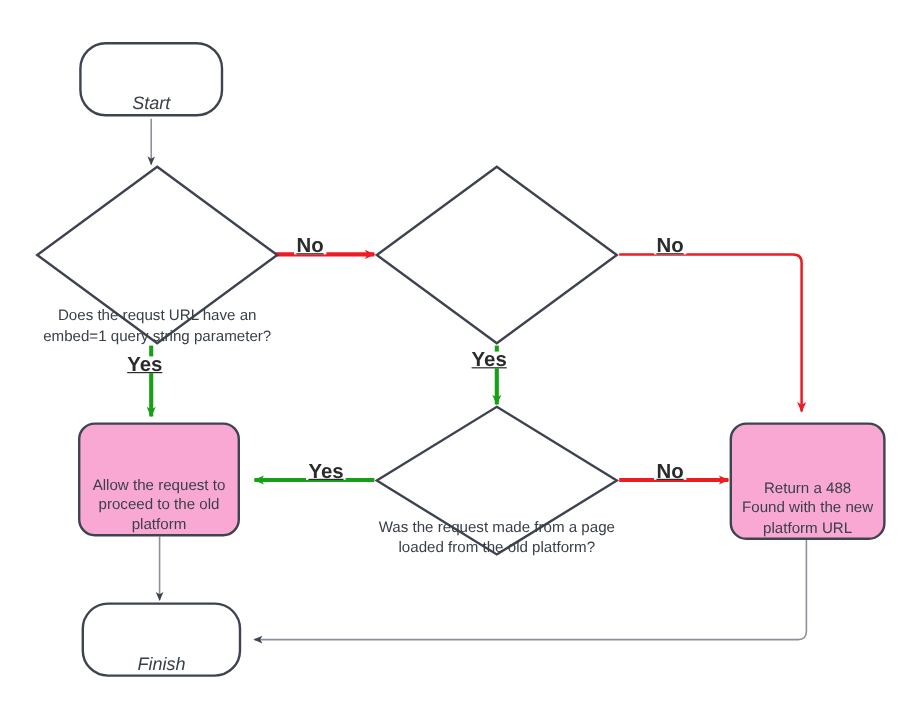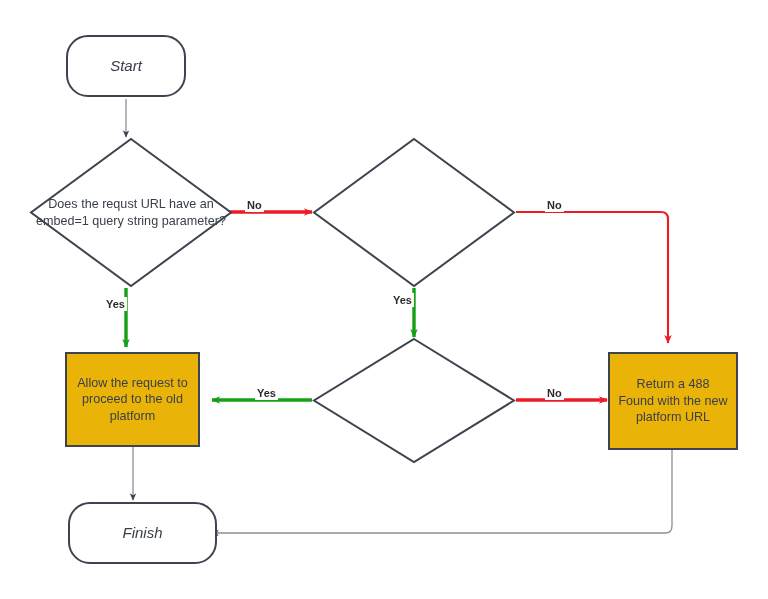--- a/index.html
+++ b/index.html
@@ -23,39 +23,39 @@
     position: absolute;
     left: 0;
     top: 0;
     width: 768px;
     height: 599px;
   }
   .node {
     position: absolute;
     box-sizing: border-box;
     display: flex;
-    align-items: center;
+    align-items: flex-end;
     justify-content: center;
     text-align: center;
     color: #3a4049;
     font-size: 12.6px;
     line-height: 16.5px;
     z-index: 3;
   }
   .terminal {
     border: 2px solid #3d4450;
     border-radius: 22px;
     background: #ffffff;
     font-style: italic;
     font-size: 15px;
   }
   .process {
     border: 2px solid #3d4450;
-    border-radius: 0;
-    background: #eab308;
+    border-radius: 14px;
+    background: #f9a8d4;
   }
   .process .node-text,
   .terminal .node-text {
     padding: 0 7px;
   }
   .decision {
     background: transparent;
     border: none;
   }
   .decision .node-text {
@@ -67,27 +67,28 @@
     position: absolute;
     left: 0;
     top: 0;
     width: 100%;
     height: 100%;
     z-index: 1;
   }
   .edge-label {
     position: absolute;
     color: #2b2b2b;
-    font-size: 11px;
+    font-size: 17px;
     font-weight: bold;
     background: #ffffff;
     padding: 0 2px;
     line-height: 14px;
     z-index: 4;
     white-space: nowrap;
+    text-decoration: underline;
   }
 </style>
 </head>
 <body>
 
 <div id="canvas">
 
   <svg id="edges" viewBox="0 0 768 599" width="768" height="599" xmlns="http://www.w3.org/2000/svg">
     <defs>
       <marker id="arrow-plain" markerWidth="10" markerHeight="10" refX="7.2" refY="3.4" orient="auto" markerUnits="userSpaceOnUse">
@@ -134,31 +135,32 @@
   <div class="node decision" style="left:312px; top:137px; width:204px; height:151px;">
     <svg class="decision-shape" viewBox="0 0 204 151" preserveAspectRatio="none" xmlns="http://www.w3.org/2000/svg">
       <polygon points="102,2 202,75.5 102,149 2,75.5" fill="#ffffff" stroke="#3d4450" stroke-width="2"></polygon>
     </svg>
   </div>
 
   <div class="node decision" style="left:312px; top:337px; width:204px; height:127px;">
     <svg class="decision-shape" viewBox="0 0 204 127" preserveAspectRatio="none" xmlns="http://www.w3.org/2000/svg">
       <polygon points="102,2 202,63.5 102,125 2,63.5" fill="#ffffff" stroke="#3d4450" stroke-width="2"></polygon>
     </svg>
+    <span class="node-text">Was the request made from a page loaded from the old platform?</span>
   </div>
 
   <div class="node process" style="left:65px; top:352px; width:135px; height:95px;">
     <span class="node-text">Allow the request to proceed to the old platform</span>
   </div>
 
   <div class="node process" style="left:608px; top:352px; width:130px; height:98px;">
     <span class="node-text">Return a 488 Found with the new platform URL</span>
   </div>
 
-  <div class="node terminal" style="left:68px; top:502px; width:149px; height:62px;">
+  <div class="node terminal" style="left:68px; top:502px; width:133px; height:62px;">
     <span class="node-text">Finish</span>
   </div>
 
   <div class="edge-label" style="left:245px; top:198px;">No</div>
 
   <div class="edge-label" style="left:104px; top:297px;">Yes</div>
 
   <div class="edge-label" style="left:391px; top:293px;">Yes</div>
 
   <div class="edge-label" style="left:545px; top:198px;">No</div>

